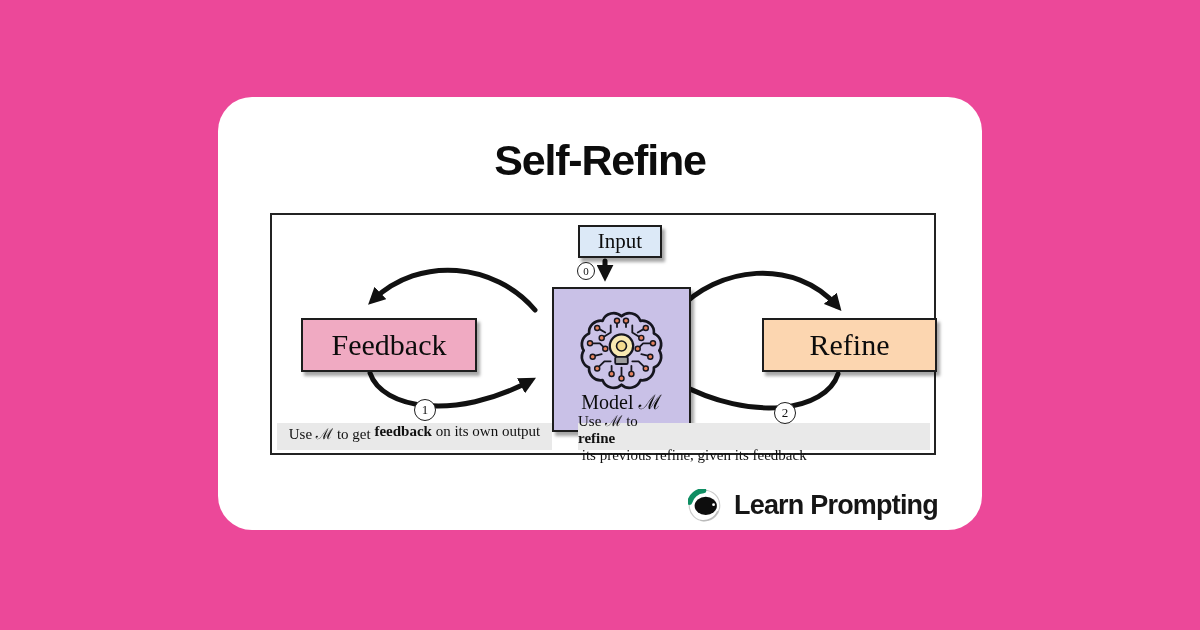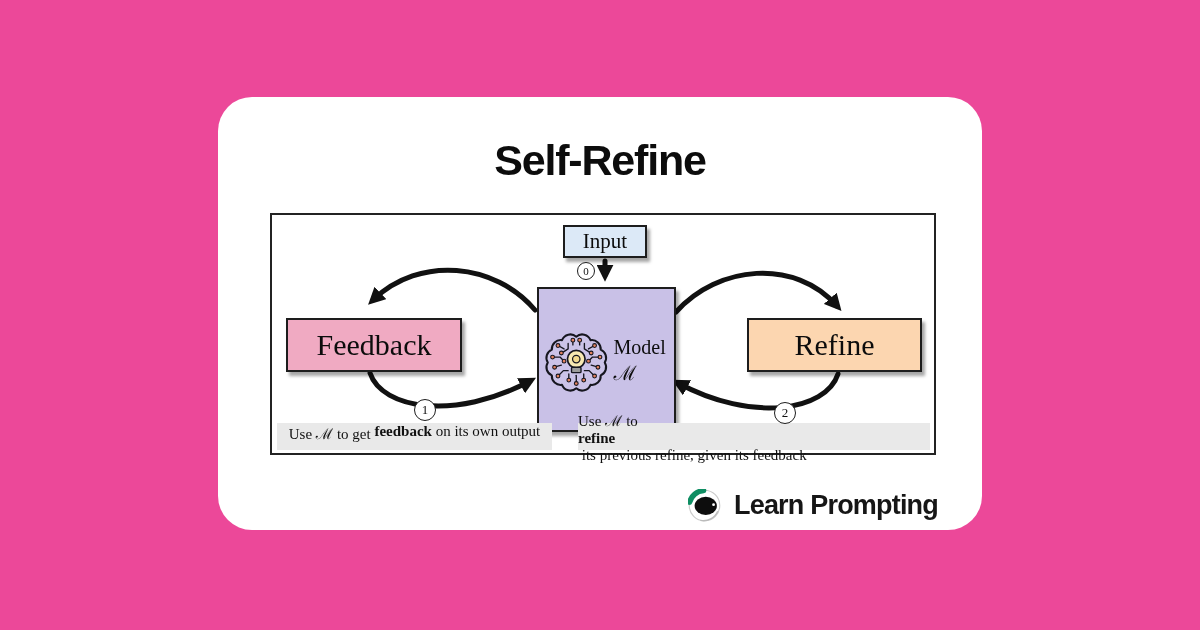--- a/index.html
+++ b/index.html
@@ -6,24 +6,24 @@
   body{width:1200px;height:630px;overflow:hidden;font-family:"Liberation Sans",sans-serif;}
   .page{position:relative;width:1200px;height:630px;background:#0aa27c;}
   .card{position:absolute;left:218px;top:97px;width:764px;height:433px;background:#ffffff;border-radius:34px;}
   .title{position:absolute;top:42px;left:0;right:0;margin:0;text-align:center;
          font:800 43px/1 "Liberation Sans",sans-serif;letter-spacing:-1.2px;color:#0c0c0c;}
   .frame{position:absolute;left:52px;top:116px;width:666px;height:242px;box-sizing:border-box;
          border:2px solid #232323;background:#ffffff;}
   .arrows{position:absolute;left:0;top:0;z-index:1;}
   .node{position:absolute;z-index:2;box-sizing:border-box;border:2px solid #1d1d1d;
         box-shadow:3px 4px 3px rgba(0,0,0,0.35);display:flex;align-items:center;justify-content:center;
-        font-family:"Liberation Serif","DejaVu Serif",serif;color:#0c0c0c;}
+        font-family:"Liberation Serif","DejaVu Serif",serif;color:#0c0c0c;margin-left:15px;}
   .node-input{left:291px;top:10px;width:84px;height:33px;font-size:21px;background:#dce9f7;}
   .node-model{left:265px;top:72px;width:139px;height:145px;background:#c9c1e7;
-              flex-direction:row;justify-content:center;padding-top:5px;}
+              flex-direction:column;justify-content:center;padding-top:5px;}
   .model-label{font-size:20px;margin-top:-3px;}
   .node-feedback{left:14px;top:103px;width:176px;height:54px;font-size:30px;background:#f0aac2;}
   .node-refine{left:475px;top:103px;width:175px;height:54px;font-size:30px;background:#fcd6b0;}
   .step{position:absolute;z-index:3;background:#ffffff;border:1.5px solid #1d1d1d;border-radius:50%;
         display:flex;align-items:center;justify-content:center;box-sizing:border-box;
         font-family:"Liberation Serif","DejaVu Serif",serif;color:#111;}
   .step-0{left:305px;top:47px;width:18px;height:18px;font-size:11px;}
   .step-1{left:142px;top:184px;width:22px;height:22px;font-size:13px;}
   .step-2{left:502px;top:187px;width:22px;height:22px;font-size:13px;}
   .caption{position:absolute;z-index:2;height:27px;background:#e9e9e9;display:flex;

